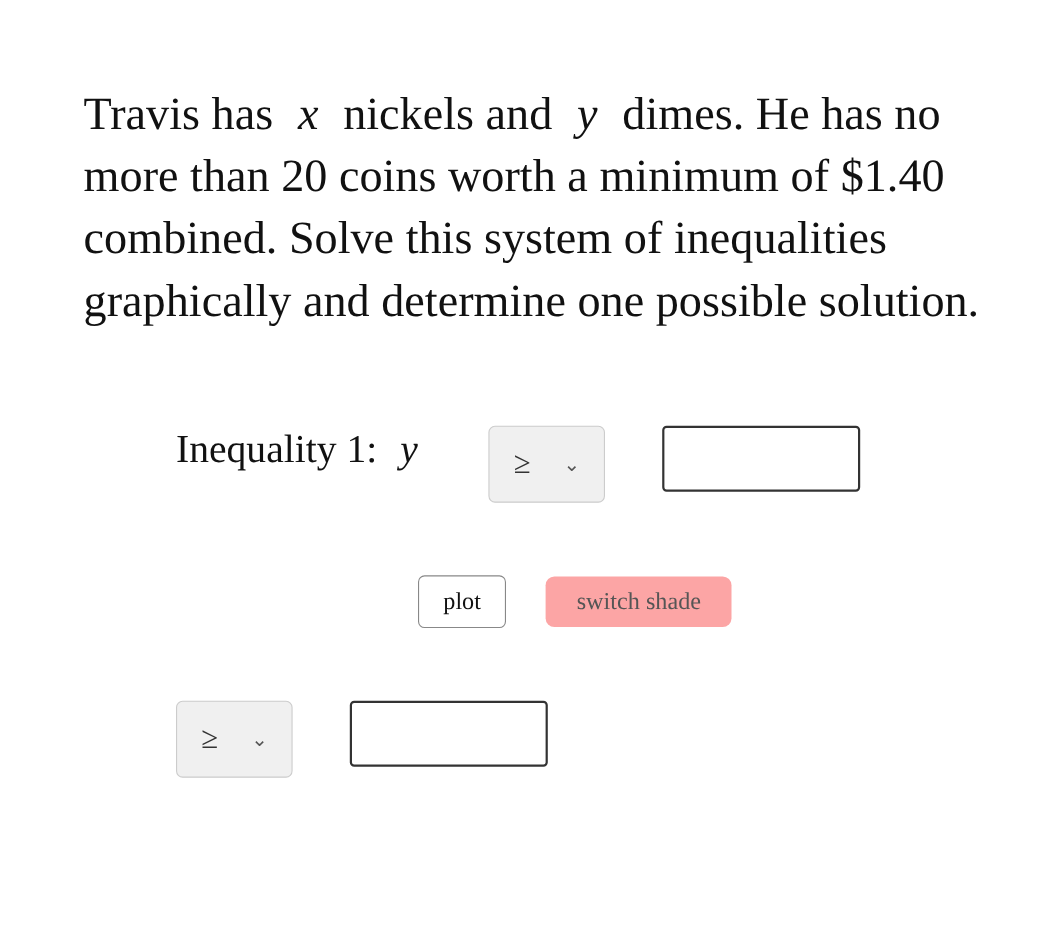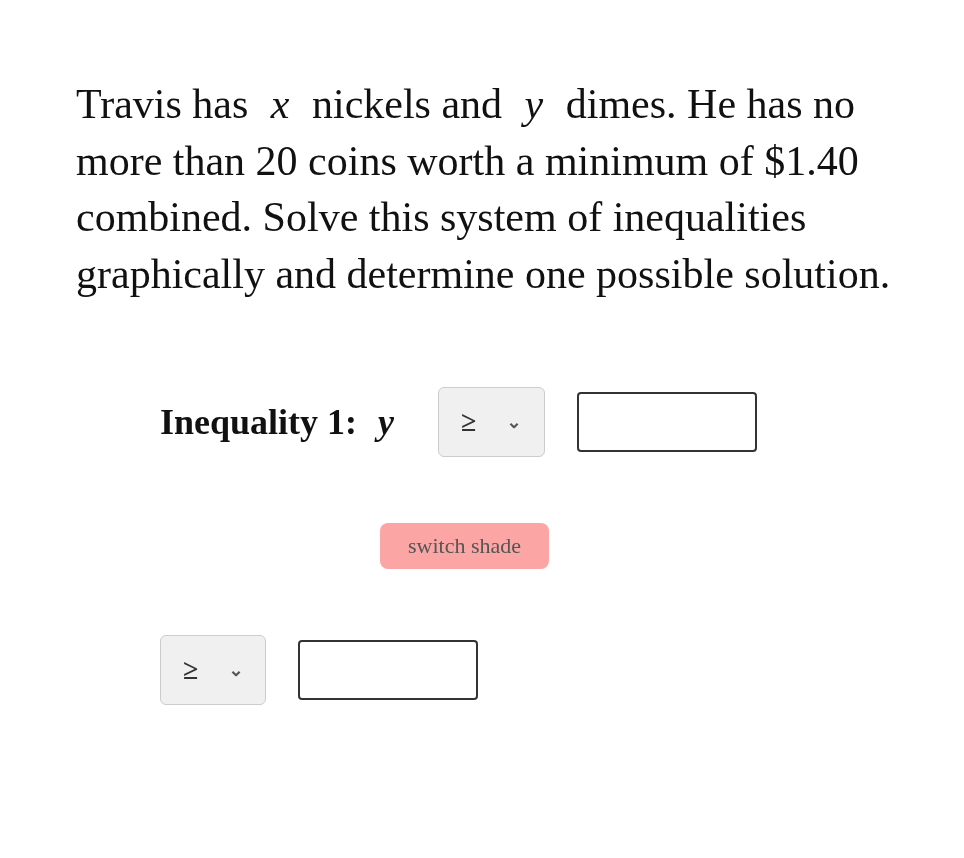--- a/index.html
+++ b/index.html
@@ -30,24 +30,23 @@
 
     .inequality-section {
       display: flex;
       flex-direction: column;
       gap: 0px;
       padding-left: 60px;
     }
 
     .inequality-row {
       display: flex;
-      align-items: center;
-      gap: 8px;
+      align-items: flex-start;
+      gap: 28px;
       margin-bottom: 30px;
-      font-weight: bold;
     }
 
     .inequality-label {
       font-size: 36px;
       color: #111;
       white-space: nowrap;
     }
 
     .inequality-label em {
       font-style: italic;
@@ -131,20 +130,21 @@
       Inequality 1: <em>y</em>
     </span>
     <div class="operator-select">
       <span class="operator-text">≥</span>
       <span class="chevron">⌄</span>
     </div>
     <div class="value-input"></div>
   </div>
 
   <div class="buttons-row">
+    <button class="btn-plot">plot</button>
     <button class="btn-switch-shade">switch shade</button>
   </div>
 
   <div class="inequality-row">
     <div class="operator-select">
       <span class="operator-text">≥</span>
       <span class="chevron">⌄</span>
     </div>
     <div class="value-input"></div>
   </div>

